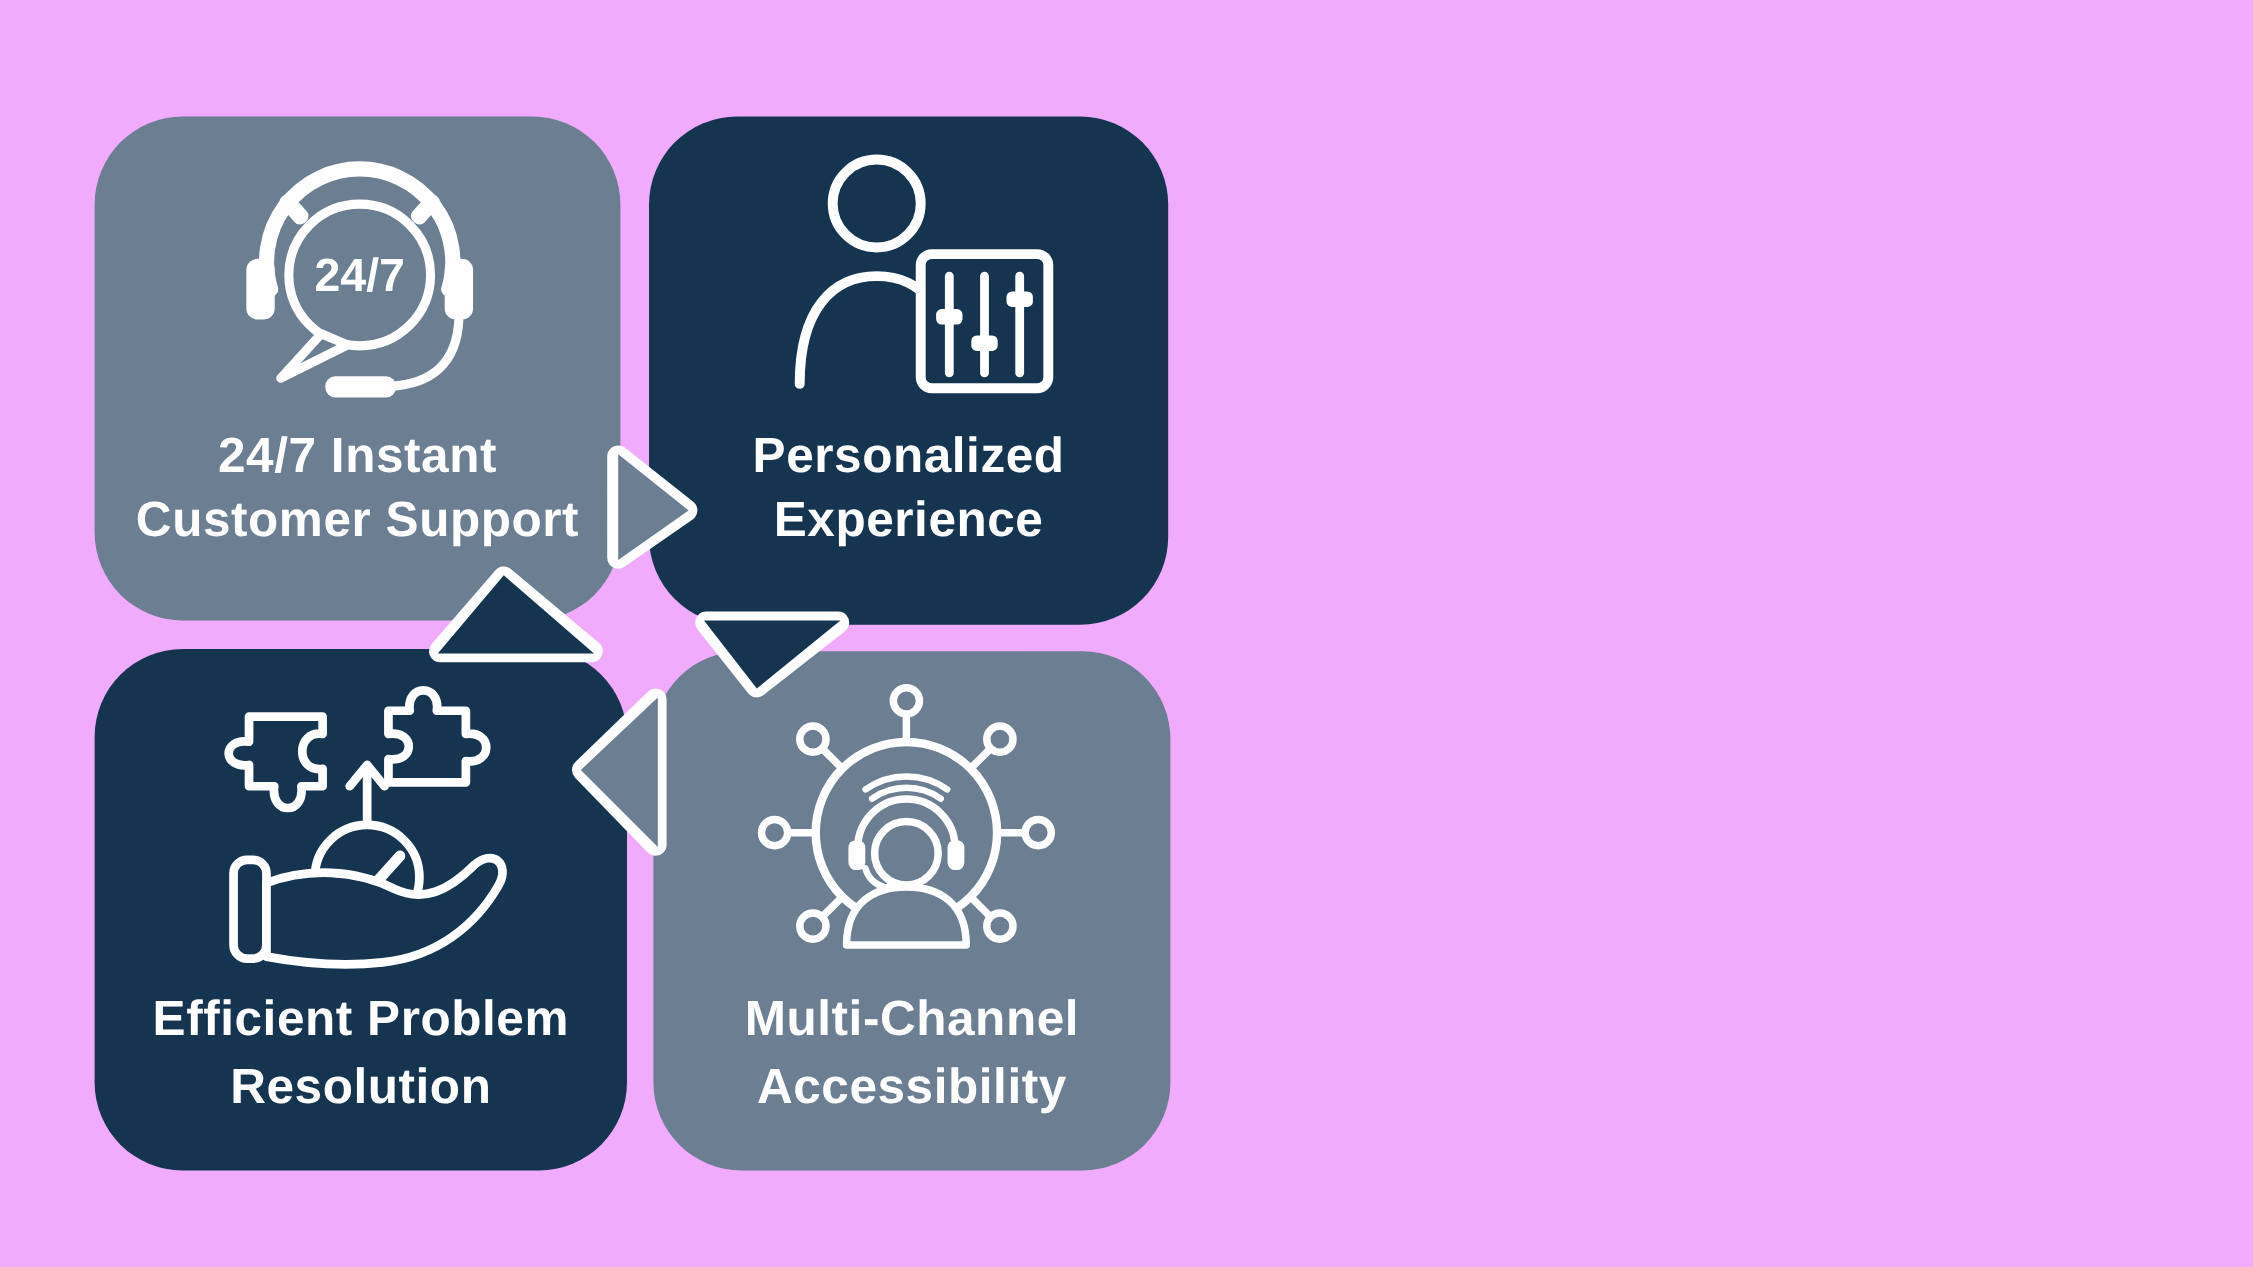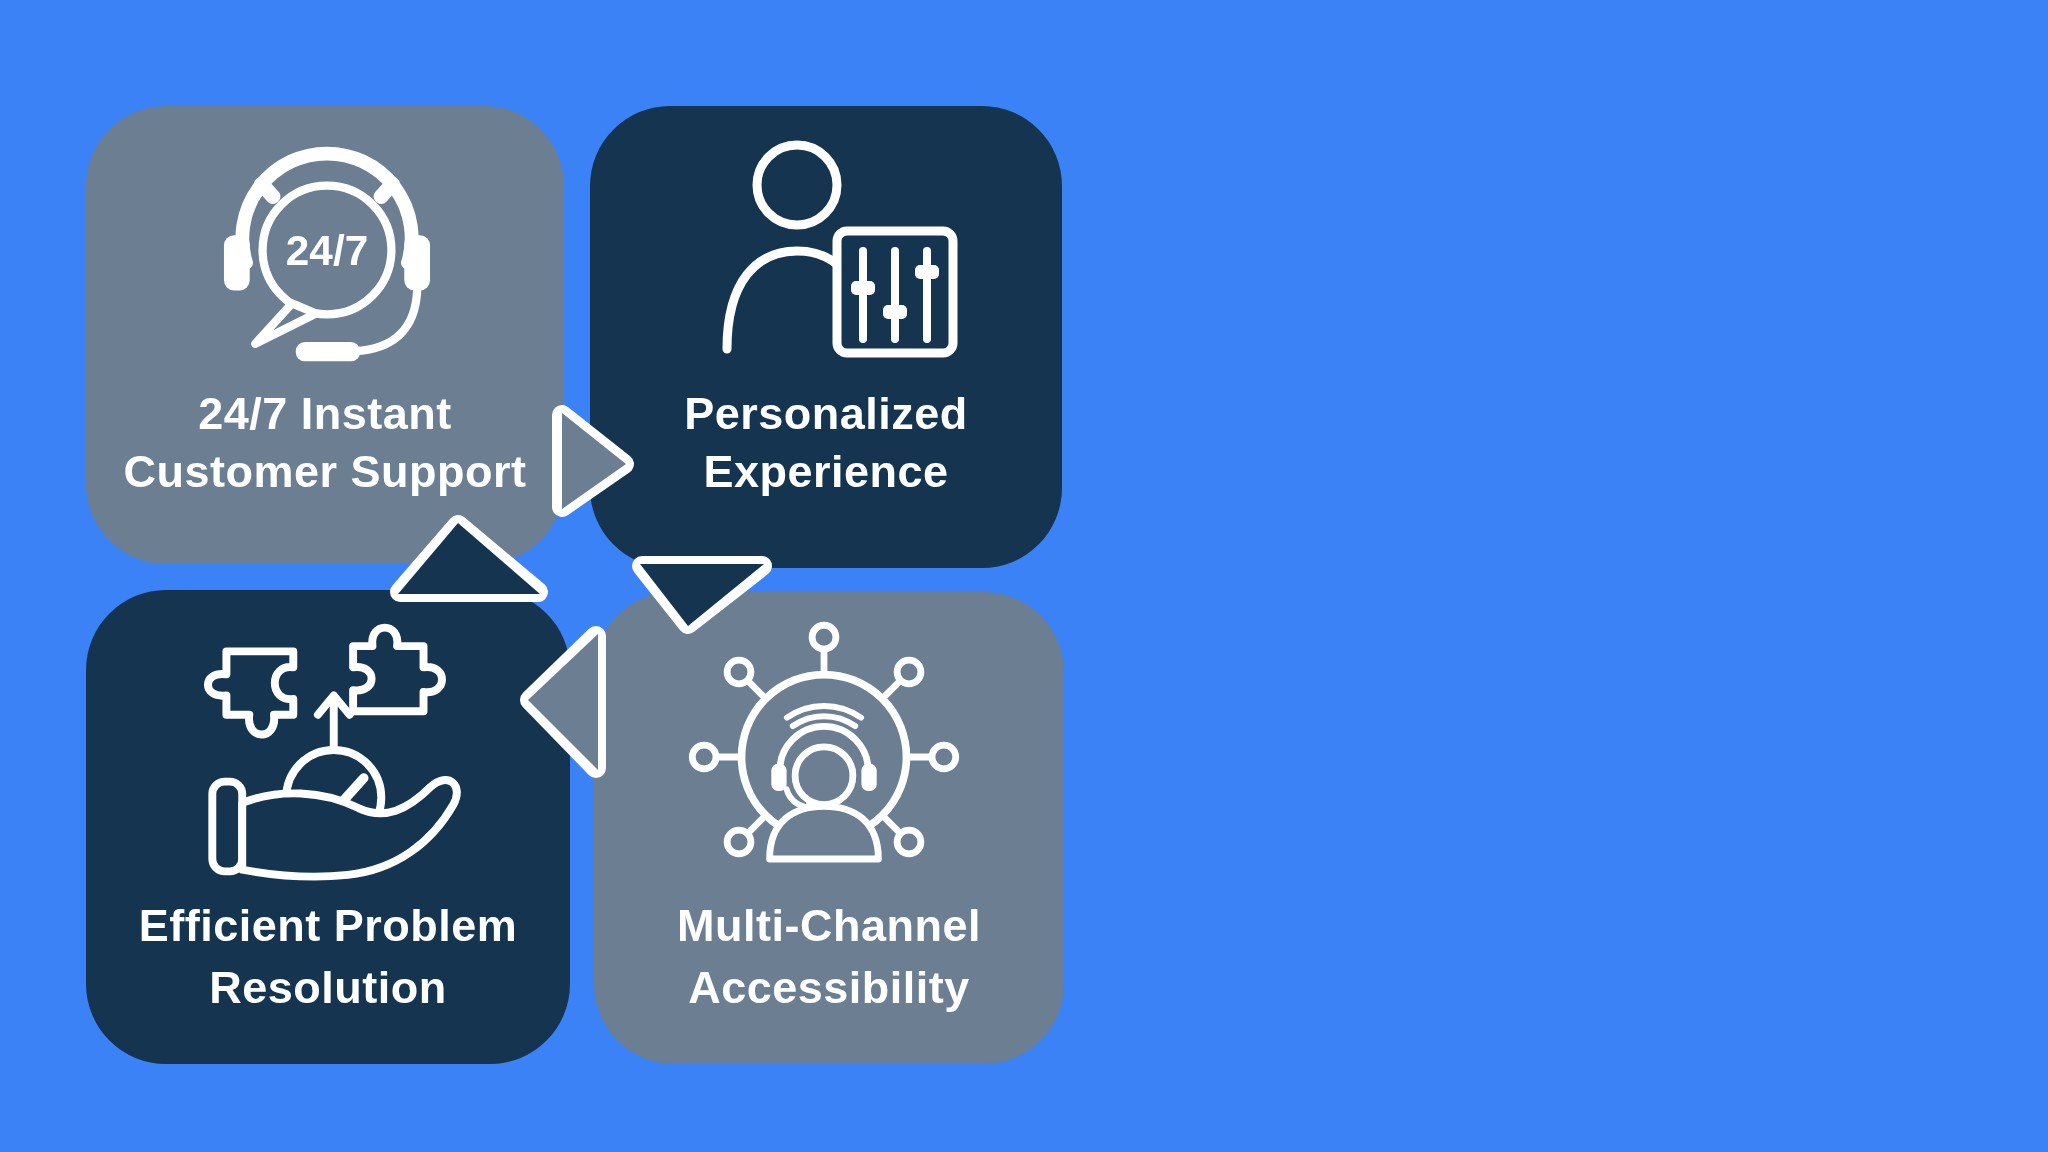--- a/index.html
+++ b/index.html
@@ -1,16 +1,16 @@
 <!DOCTYPE html>
 <html><head>
 <meta charset="utf-8">
 <style>
   html,body{margin:0;padding:0;background:#ffffff;}
-  .stage{position:relative;width:2048px;height:1152px;background:#3b82f6;overflow:hidden;}
+  .stage{position:relative;width:2048px;height:1152px;background:#f0abfc;overflow:hidden;}
   svg{display:block;}
   .title{font:700 45px "Liberation Sans", sans-serif;fill:#ffffff;text-anchor:middle;letter-spacing:0.5px;}
   .badge{font:700 46px "Liberation Sans", sans-serif;fill:#ffffff;text-anchor:middle;}
 </style>
 </head>
 <body>
 
 <div class="stage">
 <svg width="2048" height="1152" viewBox="0 0 2048 1152">
 

